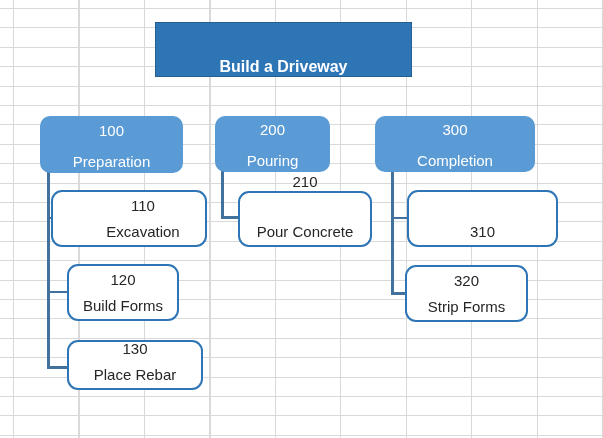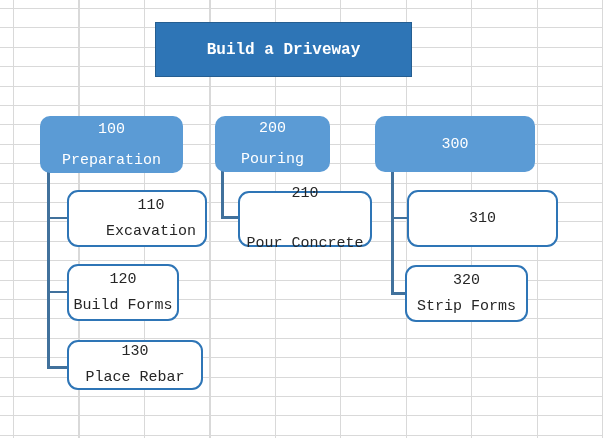--- a/index.html
+++ b/index.html
@@ -19,23 +19,22 @@
       repeating-linear-gradient(to bottom, #d9d9d9 0, #d9d9d9 1px, transparent 1px, transparent 19.4px);
     background-position: 13px 0, 0 8px;
   }
 
   .node {
     position: absolute;
     box-sizing: border-box;
     display: flex;
     flex-direction: column;
     align-items: center;
-    justify-content: center;
+    justify-content: flex-end;
     text-align: center;
-    font-family: Liberation Mono, monospace;
   }
 
   
   .root {
     background: #2E75B6;
     border: 1px solid #255E91;
     color: #ffffff;
     font-weight: bold;
     font-size: 16px;
   }
@@ -58,21 +57,21 @@
     color: #262626;
     font-size: 15px;
   }
   .task .code, .task .label { line-height: 26px; }
 
   
   #root-node { left: 155px; top: 22px;  width: 257px; height: 55px; }
   #n100 { left: 40px;  top: 116px; width: 143px; height: 57px; }
   #n200 { left: 215px; top: 116px; width: 115px; height: 56px; }
   #n300 { left: 375px; top: 116px; width: 160px; height: 56px; }
-  #n110 { left: 67px;  top: 190px; width: 140px; height: 57px; padding-left: 28px; }
+  #n110 { left: 51px;  top: 190px; width: 156px; height: 57px; padding-left: 28px; }
   #n120 { left: 67px;  top: 264px; width: 112px; height: 57px; }
   #n130 { left: 67px;  top: 340px; width: 136px; height: 50px; }
   #n210 { left: 238px; top: 191px; width: 134px; height: 56px; gap: 24px; }
   #n310 { left: 407px; top: 190px; width: 151px; height: 57px; }
   #n320 { left: 405px; top: 265px; width: 123px; height: 57px; }
 
   
   .conn { position: absolute; background: #41719C; }
   #c-prep-v    { left: 47px;  top: 172px; width: 3px;  height: 196px; }
   #c-prep-s110 { left: 50px;  top: 217px; width: 17px; height: 2px; }
@@ -106,20 +105,21 @@
   <div class="node branch" id="n100">
     <div class="code">100</div>
     <div class="label">Preparation</div>
   </div>
   <div class="node branch" id="n200">
     <div class="code">200</div>
     <div class="label">Pouring</div>
   </div>
   <div class="node branch" id="n300">
     <div class="code">300</div>
+    <div class="label">Completion</div>
   </div>
 
   <div class="node task" id="n110">
     <div class="code">110</div>
     <div class="label">Excavation</div>
   </div>
   <div class="node task" id="n120">
     <div class="code">120</div>
     <div class="label">Build Forms</div>
   </div>

